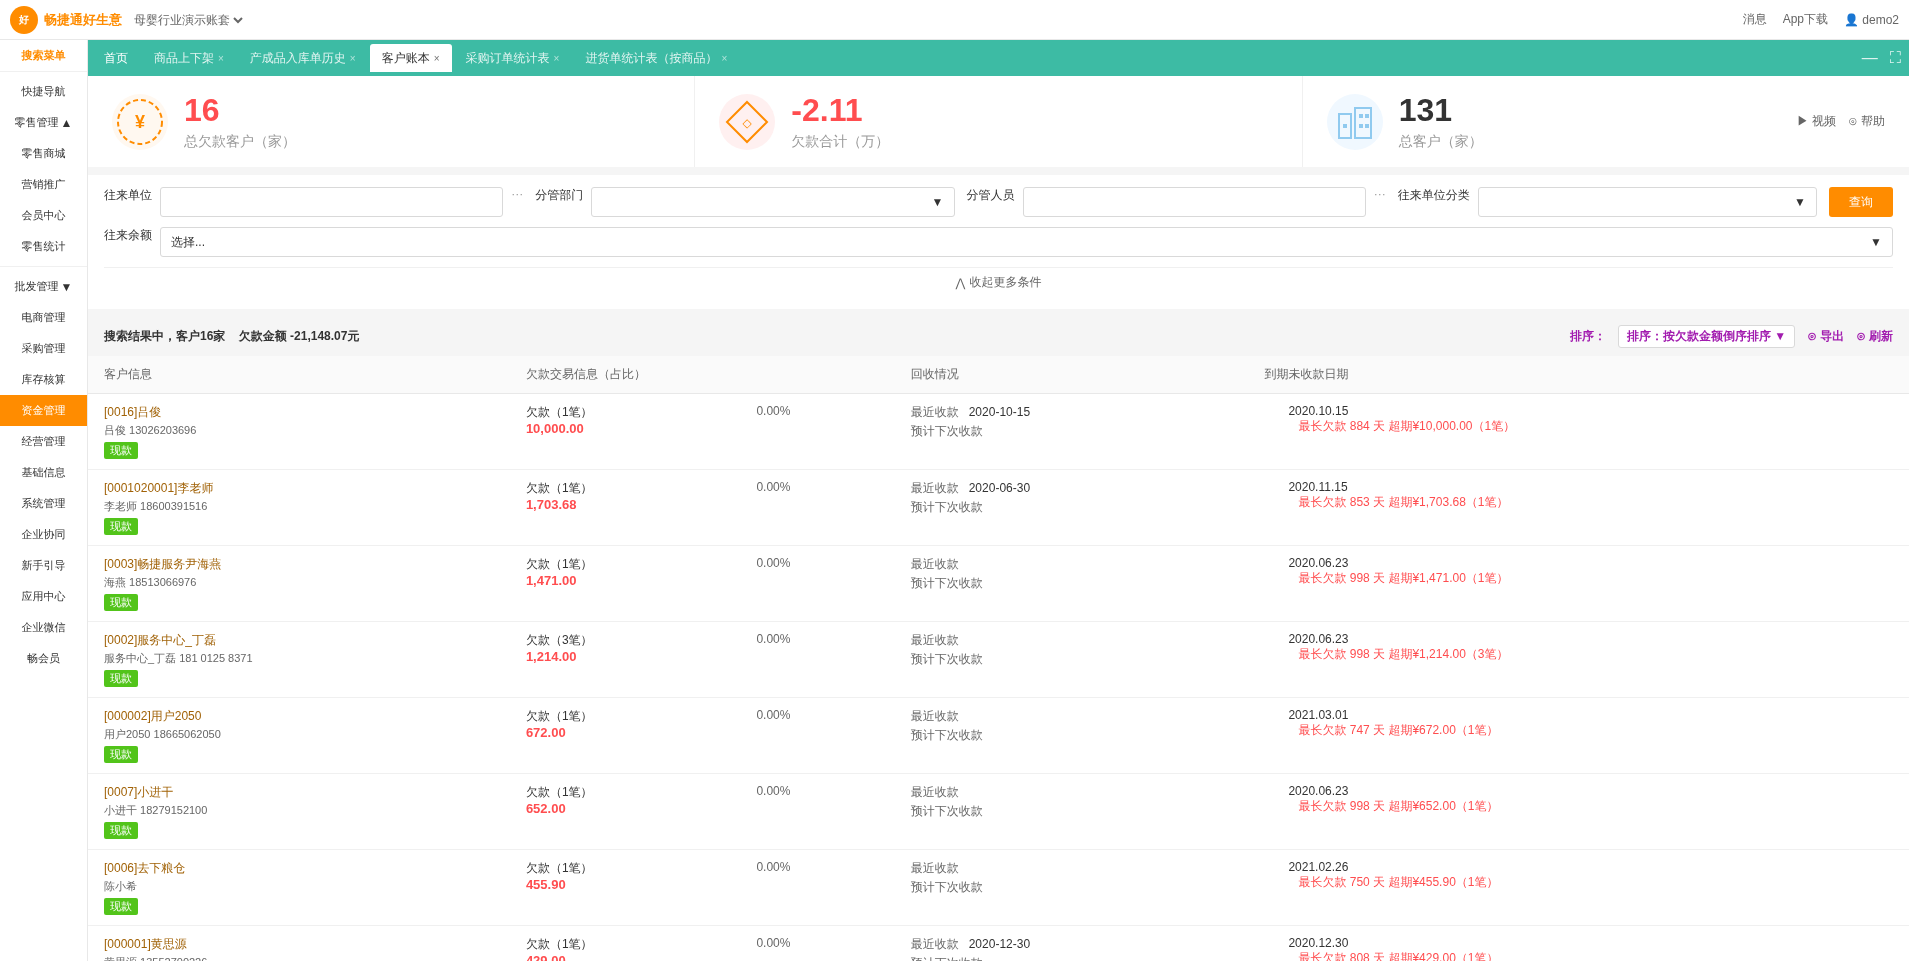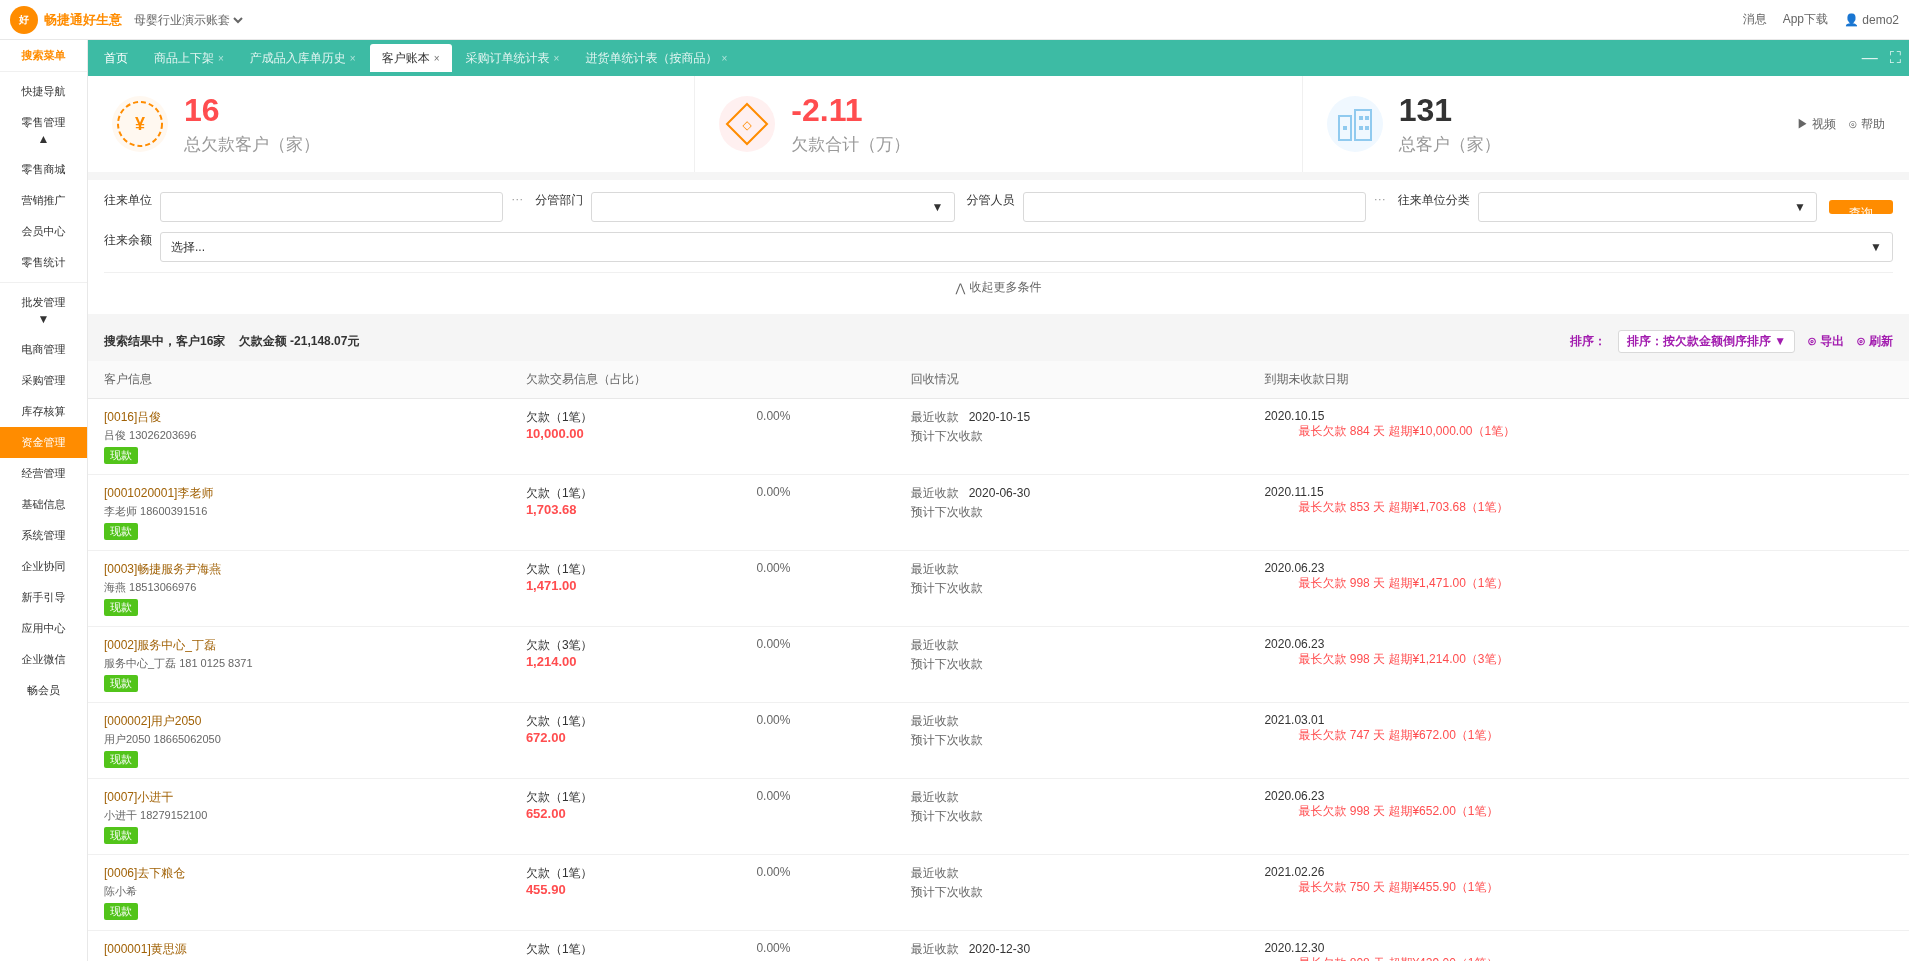--- a/index.html
+++ b/index.html
@@ -20,21 +20,21 @@
     .main-area { display: flex; flex: 1; overflow: hidden; }
 
     
     .sidebar { width: 88px; background: #fff; border-right: 1px solid #e8e8e8; display: flex; flex-direction: column; overflow-y: auto; }
     .sidebar-search { padding: 8px 18px; font-size: 11px; color: #ff8c00; font-weight: bold; cursor: pointer; text-align: center; border-bottom: 1px solid #f0f0f0; }
     .sidebar-nav { padding: 4px 0; }
     .sidebar-item { padding: 8px 6px; text-align: center; font-size: 12px; color: #333; cursor: pointer; }
     .sidebar-item.active { background: #ff8c00; color: #fff; }
     .sidebar-item-label { font-size: 11px; }
     .sidebar-divider { height: 1px; background: #f0f0f0; margin: 4px 0; }
-    .sidebar-item-with-arrow { display: flex; align-items: center; justify-content: center; gap: 2px; flex-direction: column; }
+    .sidebar-item-with-arrow { display: flex; align-items: center; justify-content: center; gap: 2px; }
 
     
     .content-area { flex: 1; display: flex; flex-direction: column; overflow: hidden; }
     .tabs-bar { display: flex; align-items: center; background: #3dbba4; height: 36px; padding: 0 4px; gap: 2px; overflow-x: auto; }
     .tab { display: flex; align-items: center; gap: 4px; padding: 0 12px; height: 28px; border-radius: 3px 3px 0 0; font-size: 12px; cursor: pointer; color: rgba(255,255,255,0.85); white-space: nowrap; }
     .tab.active { background: #fff; color: #333; }
     .tab-close { font-size: 10px; opacity: 0.7; }
     .tabs-bar-actions { margin-left: auto; display: flex; align-items: center; gap: 4px; }
     .tabs-bar-btn { color: rgba(255,255,255,0.85); background: none; border: none; cursor: pointer; font-size: 16px; padding: 2px 4px; }
 
@@ -43,31 +43,31 @@
 
     
     .stats-row { display: flex; background: #fff; margin-bottom: 8px; }
     .stat-card { flex: 1; padding: 16px 24px; display: flex; align-items: center; gap: 16px; border-right: 1px solid #f0f0f0; }
     .stat-card:last-child { border-right: none; }
     .stat-icon { width: 56px; height: 56px; }
     .stat-icon svg { width: 100%; height: 100%; }
     .stat-content { display: flex; flex-direction: column; }
     .stat-value { font-size: 32px; font-weight: bold; }
     .stat-value.red { color: #ff4d4f; }
-    .stat-label { font-size: 17px; color: #999; margin-top: 4px; text-align: center; }
+    .stat-label { font-size: 14px; color: #999; margin-top: 4px; text-align: center; }
     .stat-actions { margin-left: auto; display: flex; gap: 12px; font-size: 12px; color: #666; cursor: pointer; }
 
     
     .filter-area { background: #fff; padding: 12px 16px; margin-bottom: 8px; }
     .filter-row { display: flex; align-items: center; gap: 12px; margin-bottom: 10px; }
     .filter-item { display: flex; gap: 8px; flex: 1; }
     .filter-label { font-size: 12px; color: #333; white-space: nowrap; }
     .filter-input { flex: 1; border: 1px solid #d9d9d9; border-radius: 3px; padding: 5px 10px; font-size: 12px; height: 30px; background: #fff; }
     .filter-select { flex: 1; border: 1px solid #d9d9d9; border-radius: 3px; padding: 5px 10px; font-size: 12px; height: 30px; background: #fff; display: flex; align-items: center; justify-content: space-between; cursor: pointer; }
-    .filter-btn { padding: 5px 20px; height: 14px; border-radius: 3px; font-size: 12px; cursor: pointer; border: none; }
+    .filter-btn { padding: 5px 20px; height: 30px; border-radius: 3px; font-size: 12px; cursor: pointer; border: none; }
     .btn-search { background: #ff8c00; color: #fff; }
     .collapse-more { display: flex; align-items: center; justify-content: center; gap: 4px; font-size: 12px; color: #666; cursor: pointer; padding: 6px 0; border-top: 1px solid #f0f0f0; margin-top: 4px; }
 
     
     .results-info { background: #f5f5f5; padding: 8px 16px; display: flex; align-items: center; justify-content: space-between; font-size: 12px; color: #333; font-weight: bold; }
     .results-actions { display: flex; align-items: center; gap: 12px; color: #a21caf; }
     .results-actions span { cursor: pointer; }
     .sort-select { border: 1px solid #d9d9d9; border-radius: 3px; padding: 2px 8px; font-size: 12px; background: #fff; cursor: pointer; }
 
     
@@ -77,21 +77,21 @@
     .customer-name { color: #a16207; cursor: pointer; font-size: 12px; }
     .customer-phone { color: #666; font-size: 11px; margin-top: 2px; }
     .customer-tag { display: inline-block; background: #52c41a; color: #fff; border-radius: 2px; padding: 1px 6px; font-size: 11px; margin-top: 4px; }
     .debt-amount { color: #ff4d4f; font-size: 13px; font-weight: bold; }
     .debt-count { color: #333; font-size: 12px; }
     .overdue-link { color: #ff4d4f; cursor: pointer; font-size: 12px; }
     .debt-ratio { color: #666; font-size: 12px; }
     .recovery-info { display: flex; flex-direction: column; gap: 2px; }
     .recovery-label { color: #666; }
     .recovery-date { color: #333; }
-    .due-date-text { color: #333; font-size: 12px; }
+    .due-date-text { color: #333; font-size: 12px; margin-left: 24px; }
     .overdue-days { color: #ff4d4f; font-size: 12px; margin-left: 34px; }
 
     
     ::-webkit-scrollbar { width: 6px; height: 6px; }
     ::-webkit-scrollbar-track { background: #f1f1f1; }
     ::-webkit-scrollbar-thumb { background: #ccc; border-radius: 3px; }
     .nav-home-label { font-size: 12px; color: #fff; cursor: pointer; padding: 0 12px; }
   </style>
 </head>
 <body>

